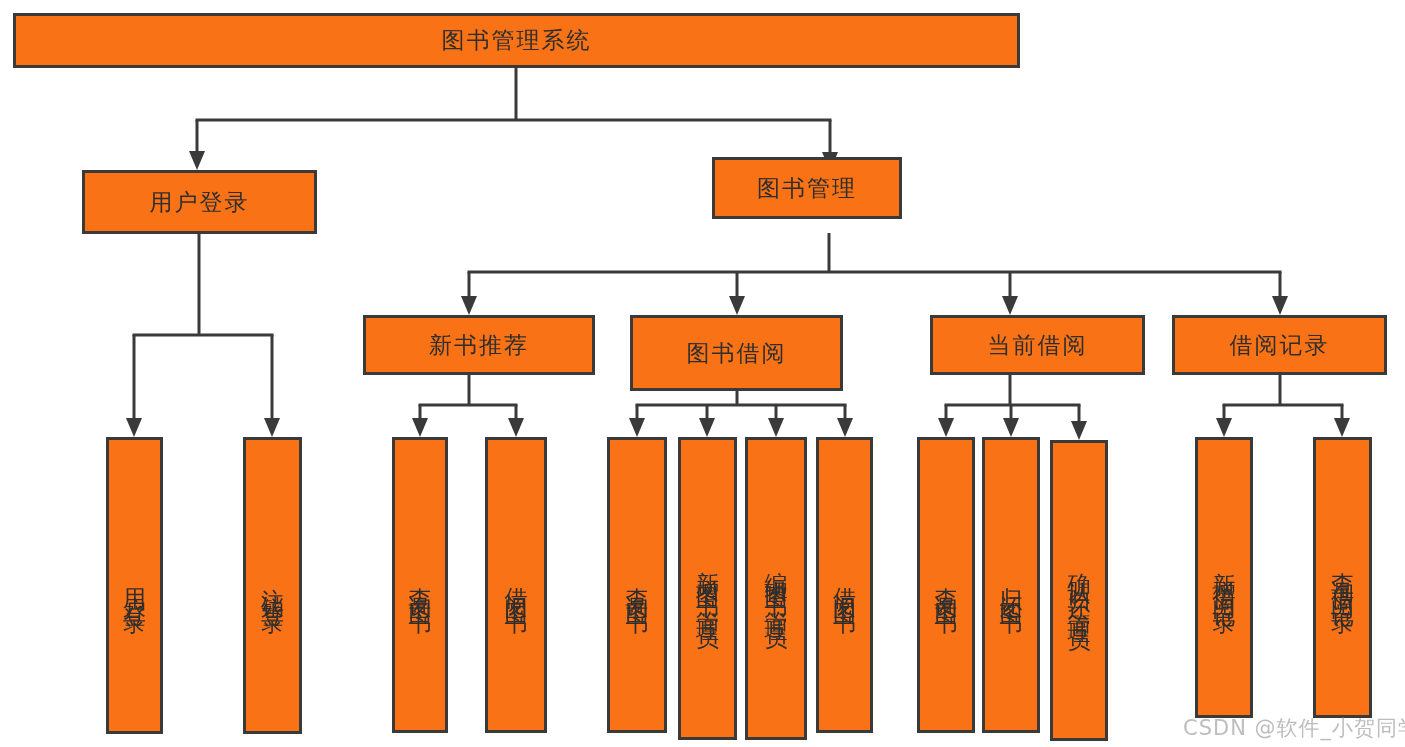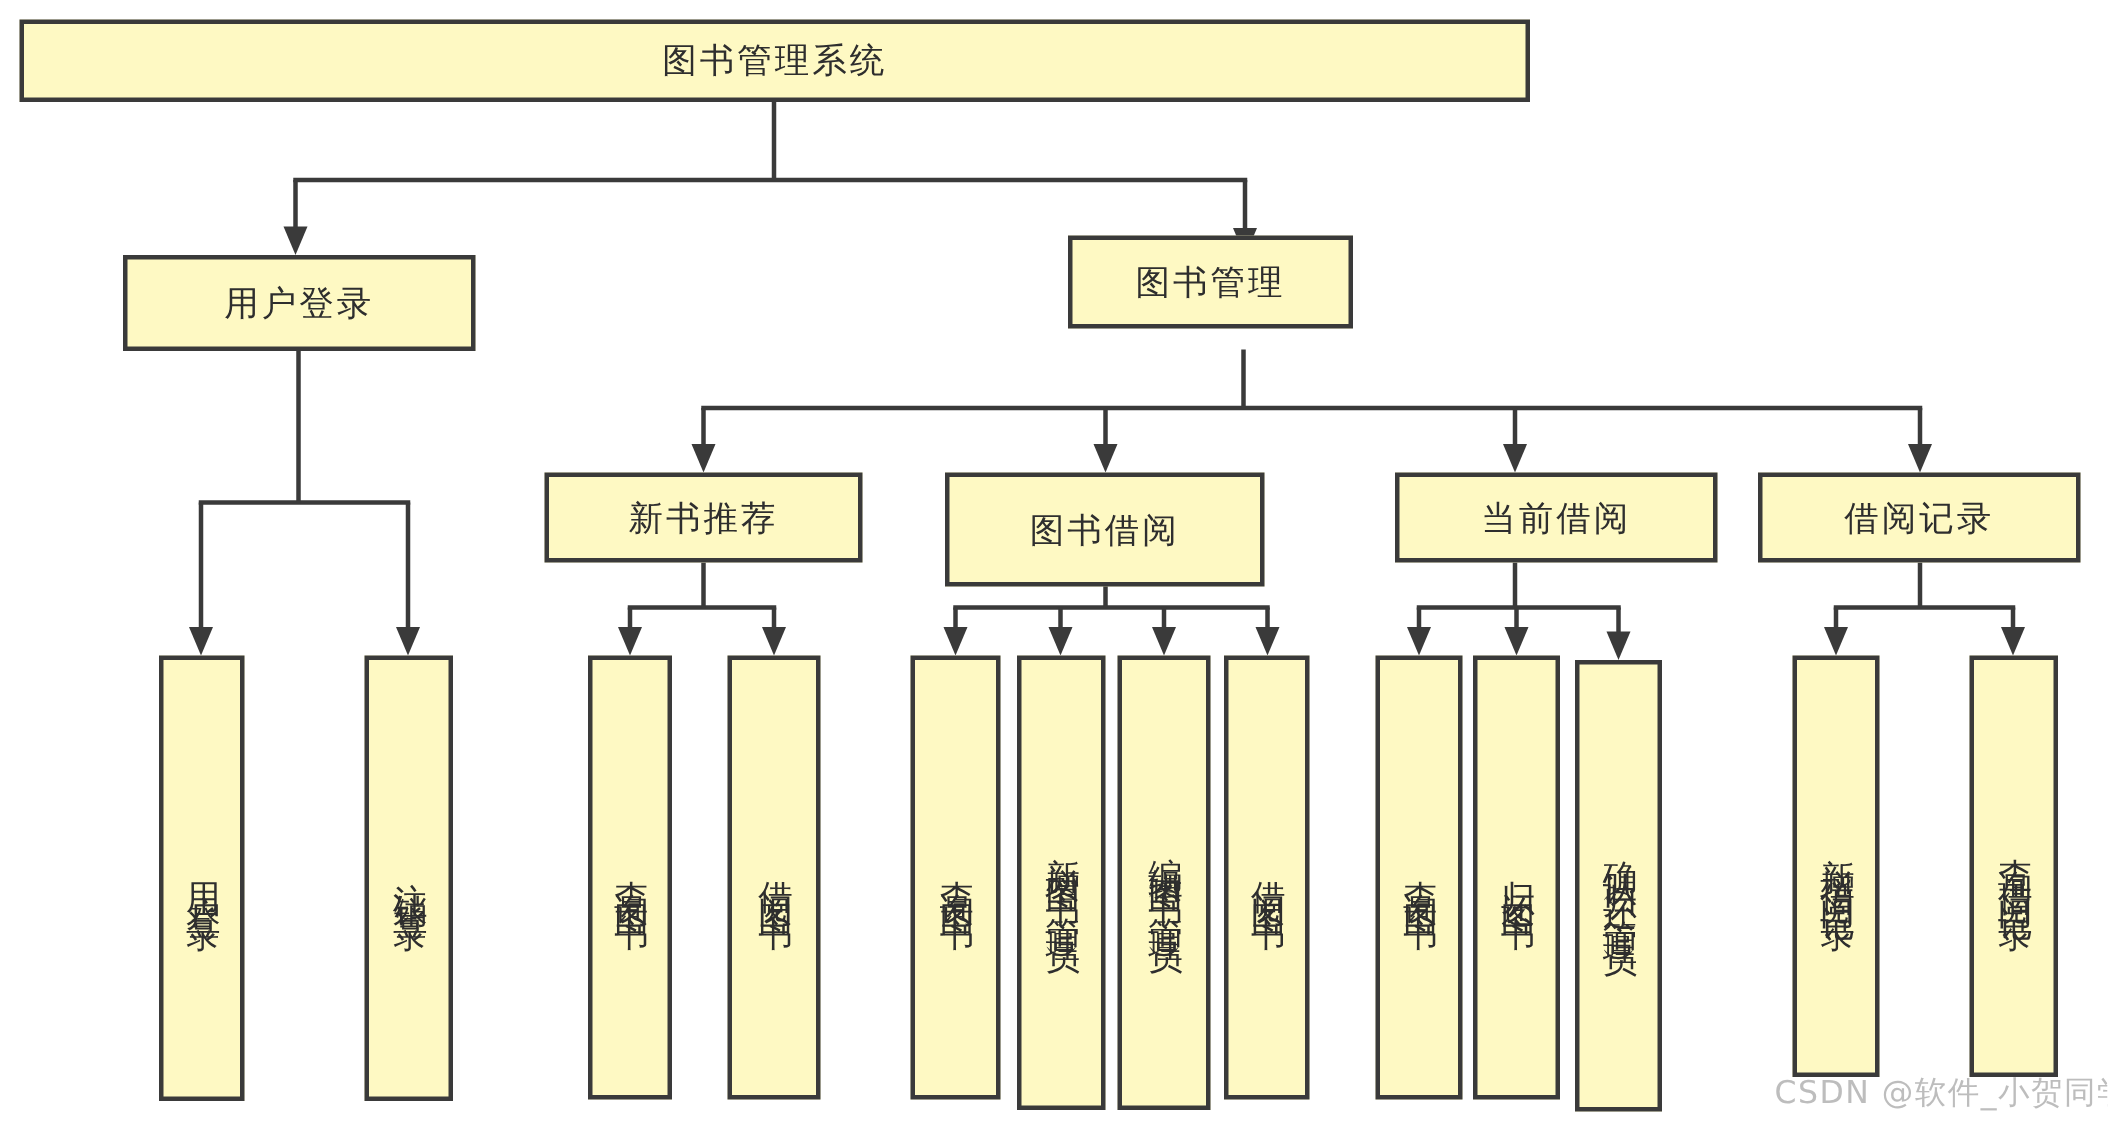--- a/index.html
+++ b/index.html
@@ -19,21 +19,21 @@
     position: absolute;
     left: 0; top: 0;
     width: 1405px;
     height: 747px;
     pointer-events: none;
   }
   .box {
     position: absolute;
     box-sizing: border-box;
     border: 3px solid #3a3a3a;
-    background: #fef9c3;
+    background: #f97316;
     display: flex;
     align-items: center;
     justify-content: center;
     color: #2e2e2e;
     z-index: 2;
   }
   .box.h {
     font-size: 23px;
     letter-spacing: 2px;
     white-space: nowrap;
@@ -121,21 +121,21 @@
     <span>图书管理系统</span>
   </div>
 
   <div class="box h" style="left:82px; top:170px; width:235px; height:64px;">
     <span>用户登录</span>
   </div>
   <div class="box h" style="left:712px; top:157px; width:190px; height:62px;">
     <span>图书管理</span>
   </div>
 
-  <div class="box h" style="left:363px; top:315px; width:212px; height:60px;">
+  <div class="box h" style="left:363px; top:315px; width:232px; height:60px;">
     <span>新书推荐</span>
   </div>
   <div class="box h" style="left:630px; top:315px; width:213px; height:76px;">
     <span>图书借阅</span>
   </div>
   <div class="box h" style="left:902px; top:315px; width:215px; height:60px;margin-left:28px;">
     <span>当前借阅</span>
   </div>
   <div class="box h" style="left:1172px; top:315px; width:215px; height:60px;">
     <span>借阅记录</span>

